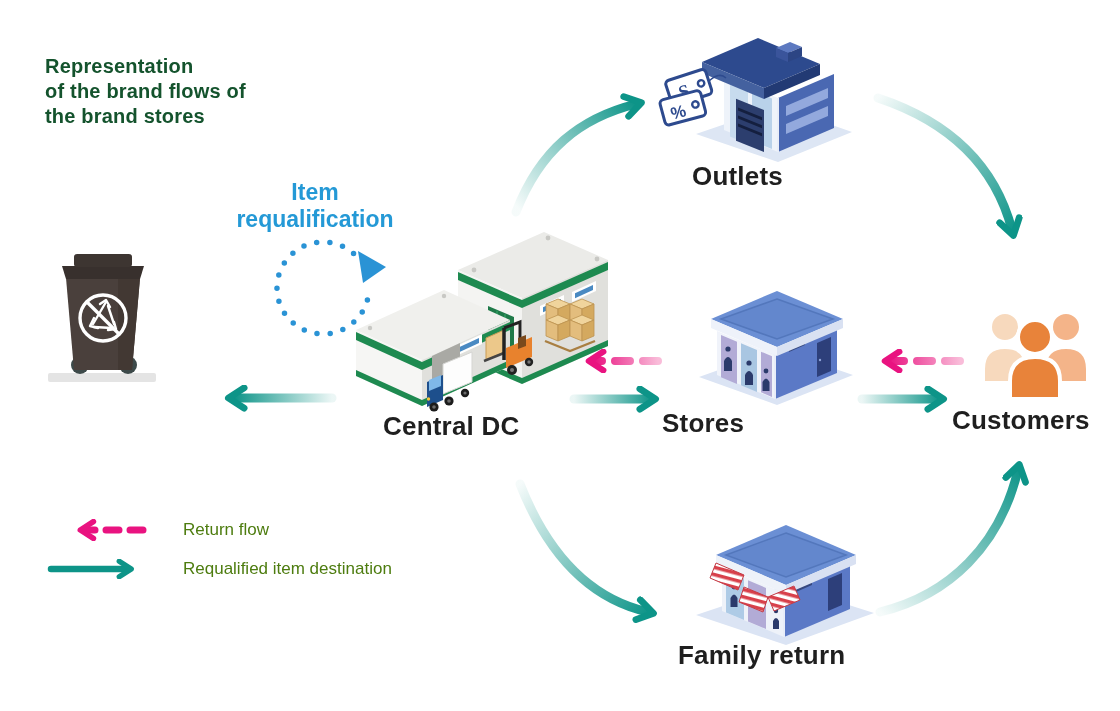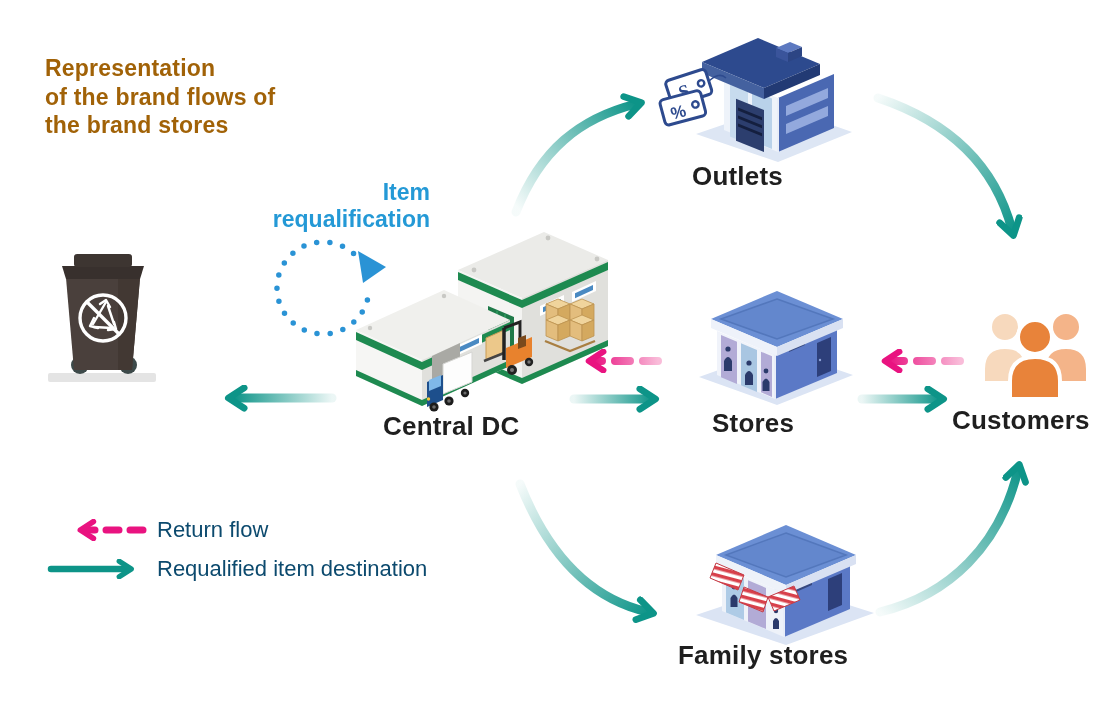--- a/index.html
+++ b/index.html
@@ -3,40 +3,40 @@
 <meta charset="utf-8">
 <style>
   html,body{margin:0;padding:0;background:#ffffff;}
   .canvas{
     position:relative;width:1120px;height:711px;background:#ffffff;
     font-family:"Liberation Sans",sans-serif;overflow:hidden;
   }
   .abs{position:absolute;}
   .title{
     left:45px;top:54px;width:330px;
-    font-size:23px;font-weight:bold;color:#a16207;line-height:1.24;letter-spacing:.2px;
+    font-size:20px;font-weight:bold;color:#14532d;line-height:1.24;letter-spacing:.2px;
   }
   .title span{display:block;}
   .item-requal{
-    left:228px;top:179px;width:202px;text-align:right;
+    left:214px;top:179px;width:202px;text-align:center;
     font-size:23px;font-weight:bold;color:#2499d6;line-height:1.18;
   }
   .item-requal span{display:block;}
   .node-label{
     font-size:26px;font-weight:bold;color:#1f1f1f;letter-spacing:.2px;
   }
   .lbl-destruction{left:8px;top:388px;width:186px;}
   .lbl-central-dc{left:383px;top:411px;width:185px;}
   .lbl-outlets{left:692px;top:161px;width:152px;}
-  .lbl-stores{left:712px;top:408px;width:150px;}
+  .lbl-stores{left:662px;top:408px;width:150px;}
   .lbl-family-stores{left:678px;top:640px;width:205px;}
   .lbl-customers{left:952px;top:405px;width:162px;}
   .legend{left:45px;top:516px;display:flex;flex-direction:column;gap:11px;}
   .legend-row{display:flex;align-items:center;height:28px;}
-  .legend-label{margin-left:2px;font-size:22px;color:#0c4a6e;}
+  .legend-label{margin-left:28px;font-size:17px;color:#4d7c0f;}
   svg{display:block;}
 </style>
 </head>
 <body>
 
 <div class="canvas">
 
   <svg class="abs" style="left:0;top:0" width="1120" height="711" viewBox="0 0 1120 711">
     <defs>
       <linearGradient id="g1" gradientUnits="userSpaceOnUse" x1="520" y1="210" x2="638" y2="105">
@@ -327,21 +327,21 @@
   </div>
 
   <div class="abs item-requal">
     <span>Item</span>
     <span>requalification</span>
   </div>
 
   <div class="abs node-label lbl-central-dc">Central DC</div>
   <div class="abs node-label lbl-outlets">Outlets</div>
   <div class="abs node-label lbl-stores">Stores</div>
-  <div class="abs node-label lbl-family-stores">Family stores</div>
+  <div class="abs node-label lbl-family-stores">Family return</div>
   <div class="abs node-label lbl-customers">Customers</div>
 
   <div class="abs legend">
     <div class="legend-row">
       <svg width="110" height="28" viewBox="0 0 110 28">
         <defs>
           <marker id="mPinkL" viewBox="0 0 12 12" refX="7" refY="6" markerWidth="3.2" markerHeight="3.2" orient="auto">
             <path d="M2.5,1.5 L9.5,6 L2.5,10.5" fill="none" stroke="#e91380" stroke-width="3" stroke-linecap="round" stroke-linejoin="round"></path>
           </marker>
         </defs>

